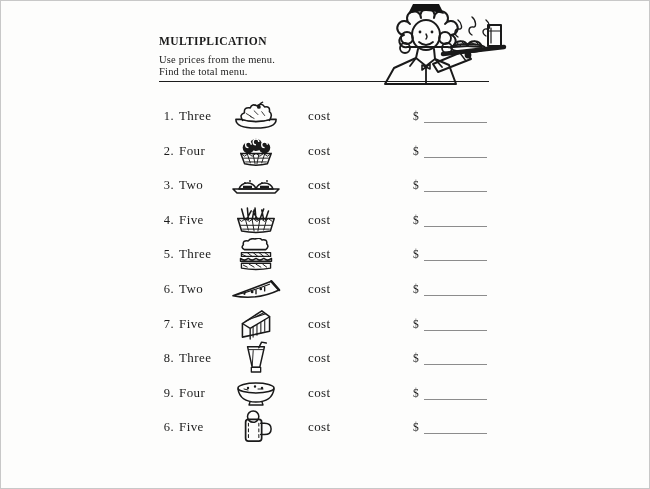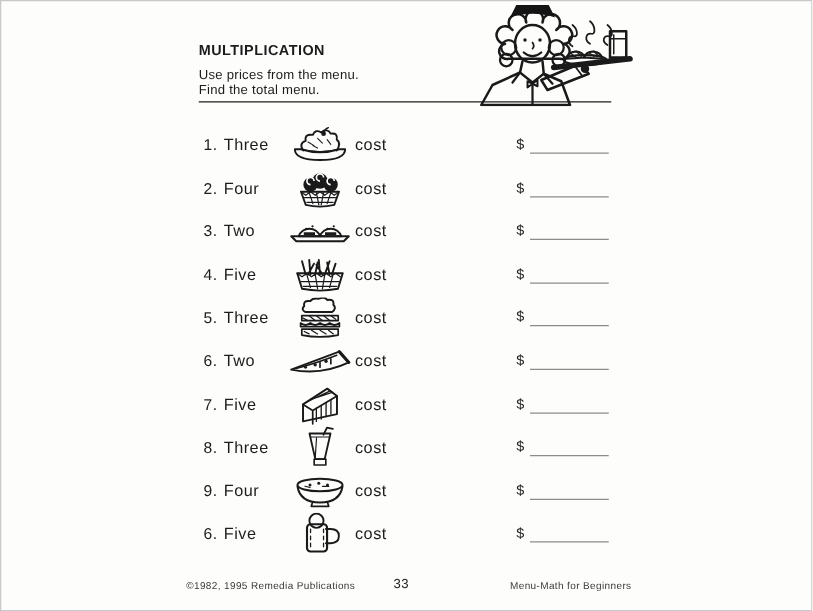--- a/index.html
+++ b/index.html
@@ -1,33 +1,33 @@
 <!DOCTYPE html>
 <html><head>
 <meta charset="utf-8">
 <style>
   html,body{margin:0;padding:0;background:#ffffff;}
   .page{
     position:relative;width:648px;height:487px;margin:0;
     background:#fdfdfc;border:1px solid #c8c8c8;overflow:hidden;
-    font-family:Liberation Sans, sans-serif;color:#1c1c1c;
+    font-family:Liberation Serif, serif;color:#1c1c1c;
   }
   
   .hdr{position:absolute;left:158px;top:34px;width:240px;}
   .hdr h1{margin:0;font-size:11.5px;font-weight:bold;letter-spacing:.4px;}
   .hdr p{margin:0;font-size:10.5px;line-height:12px;letter-spacing:.2px;}
   .hdr p.first{margin-top:7px;}
   .rule{position:absolute;left:158px;top:80px;width:330px;height:0;border-top:1.6px solid #1c1c1c;}
   .waitress{position:absolute;left:330px;top:2px;width:176px;height:82px;z-index:3;}
   
   .row{position:absolute;left:155px;width:345px;height:34px;line-height:34px;font-size:13px;letter-spacing:.4px;}
   .row .num{position:absolute;left:-6px;width:24px;text-align:right;font-size:12.5px;}
   .row .qty{position:absolute;left:23px;text-align:center;}
   .row .icon{position:absolute;left:70px;width:60px;height:34px;display:flex;align-items:center;justify-content:center;}
-  .row .cost{position:absolute;left:128px;}
+  .row .cost{position:absolute;left:152px;}
   .row .dollar{position:absolute;left:257px;font-size:11.5px;}
   .row .blank{position:absolute;left:268px;top:23px;width:63px;height:0;border-bottom:1.7px solid #8c8c8c;}
   .icon svg{display:block;}
   
   .ftr{position:absolute;left:0;top:458px;width:648px;height:22px;font-size:8px;color:#3a3a3a;letter-spacing:.3px;}
   .f-copy{position:absolute;left:148px;top:5px;}
   .f-page{position:absolute;left:300px;top:2px;width:40px;text-align:center;font-size:10.5px;color:#222;}
   .f-book{position:absolute;left:407px;top:5px;}
   .ink{stroke:#1a1a1a;fill:none;stroke-linecap:round;stroke-linejoin:round;}
 </style>
@@ -253,19 +253,14 @@
         <circle class="ink" cx="14" cy="7" r="6" stroke-width="1.6" fill="#fff"></circle>
         <rect class="ink" x="6" y="10" width="17" height="23" rx="3" stroke-width="1.8" fill="#fff"></rect>
         <path class="ink" stroke-width="1.1" d="M9,14 v3 M9,20 v3 M9,26 v3 M20,14 v3 M20,20 v3 M20,26 v3"></path>
       </svg>
     </span>
     <span class="cost">cost</span>
     <span class="dollar">$</span>
     <span class="blank"></span>
   </div>
 
-  <div class="ftr">
-    <span class="f-copy">©1982, 1995 Remedia Publications</span>
-    <span class="f-page">33</span>
-    <span class="f-book">Menu-Math for Beginners</span>
-  </div>
 
 </div>
 
 </body></html>

